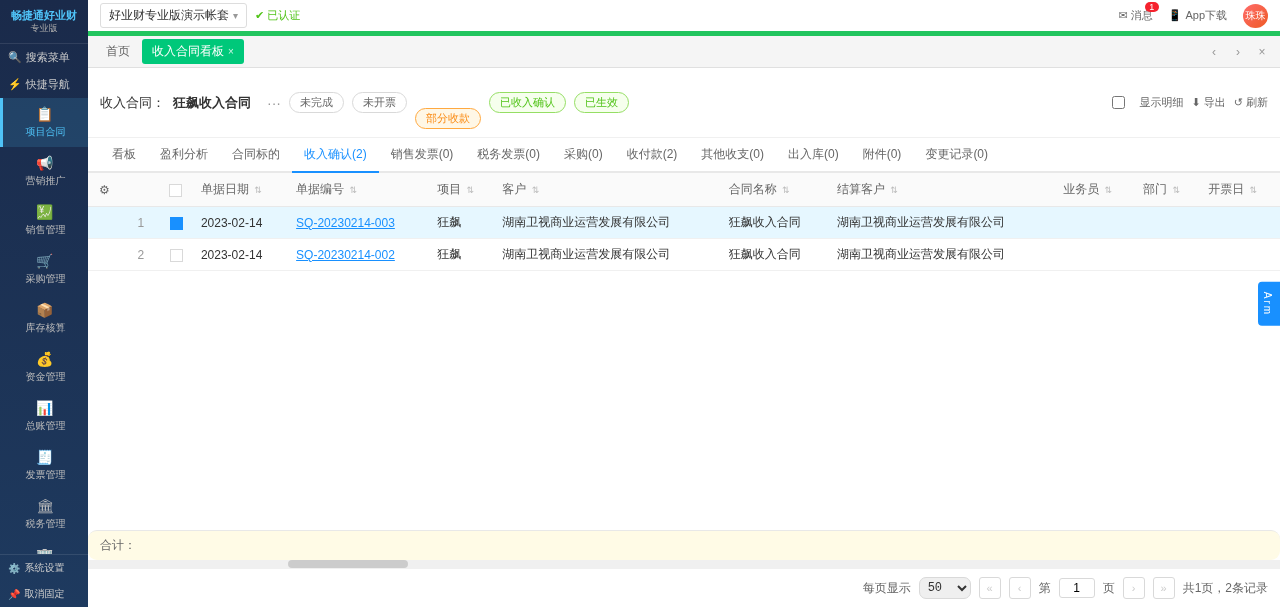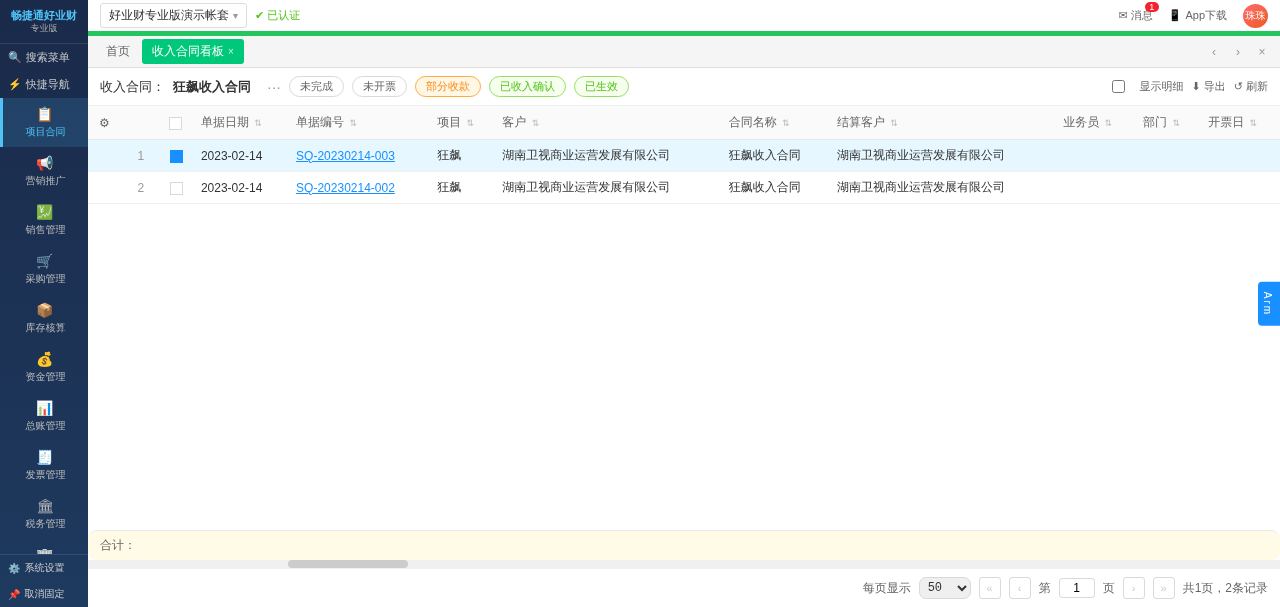--- a/index.html
+++ b/index.html
@@ -48,21 +48,21 @@
     .content { flex: 1; background: #fff; overflow: hidden; display: flex; flex-direction: column; }
 
     
     .contract-header { padding: 8px 12px; display: flex; align-items: center; gap: 8px; border-bottom: 1px solid #f0f0f0; flex-shrink: 0; }
     .contract-title { font-size: 13px; font-weight: 500; color: #333; }
     .contract-name { font-size: 13px; font-weight: bold; color: #333; }
     .contract-more { color: #999; cursor: pointer; font-size: 14px; margin-left: 8px; }
     .status-btn { padding: 2px 10px; border-radius: 12px; font-size: 11px; cursor: pointer; border: 1px solid; }
     .status-incomplete { background: #fff; border-color: #d9d9d9; color: #666; }
     .status-not-invoiced { background: #fff; border-color: #d9d9d9; color: #666; }
-    .status-partial { background: #fff7e6; border-color: #ffa940; color: #fa8c16; font-weight: 500; }
+    .status-partial { background: #fff7e6; border-color: #ffa940; color: #fa8c16; font-weight: 500; margin-top: 32px; }
     .status-confirmed { background: #f6ffed; border-color: #95de64; color: #52c41a; }
     .status-effective { background: #f6ffed; border-color: #95de64; color: #52c41a; }
     .contract-actions { margin-left: auto; display: flex; gap: 8px; align-items: center; }
     .action-show-detail { display: flex; align-items: center; gap: 15px; color: #666; font-size: 11px; }
     .action-export { display: flex; align-items: center; gap: 3px; color: #666; font-size: 11px; cursor: pointer; }
     .action-refresh { display: flex; align-items: center; gap: 3px; color: #666; font-size: 11px; cursor: pointer; }
     .checkbox-label { font-size: 11px; color: #666; }
 
     
     .subtabs { display: flex; border-bottom: 2px solid #e8e8e8; padding: 0 12px; flex-shrink: 0; background: #fff; }
@@ -236,20 +236,34 @@
           <span>⬇</span>
           <span>导出</span>
         </div>
         <div class="action-refresh">
           <span>↺</span>
           <span>刷新</span>
         </div>
       </div>
     </div>
 
+    <div class="subtabs">
+      <div class="subtab">看板</div>
+      <div class="subtab">盈利分析</div>
+      <div class="subtab">合同标的</div>
+      <div class="subtab active">收入确认(2)</div>
+      <div class="subtab">销售发票(0)</div>
+      <div class="subtab">税务发票(0)</div>
+      <div class="subtab">采购(0)</div>
+      <div class="subtab">收付款(2)</div>
+      <div class="subtab">其他收支(0)</div>
+      <div class="subtab">出入库(0)</div>
+      <div class="subtab">附件(0)</div>
+      <div class="subtab">变更记录(0)</div>
+    </div>
 
     <div class="table-area">
       <table>
         <thead>
           <tr>
             <th style="text-align:center;">
               <span>⚙</span>
             </th>
             <th style="width:40px;"></th>
             <th style="width:32px;">

